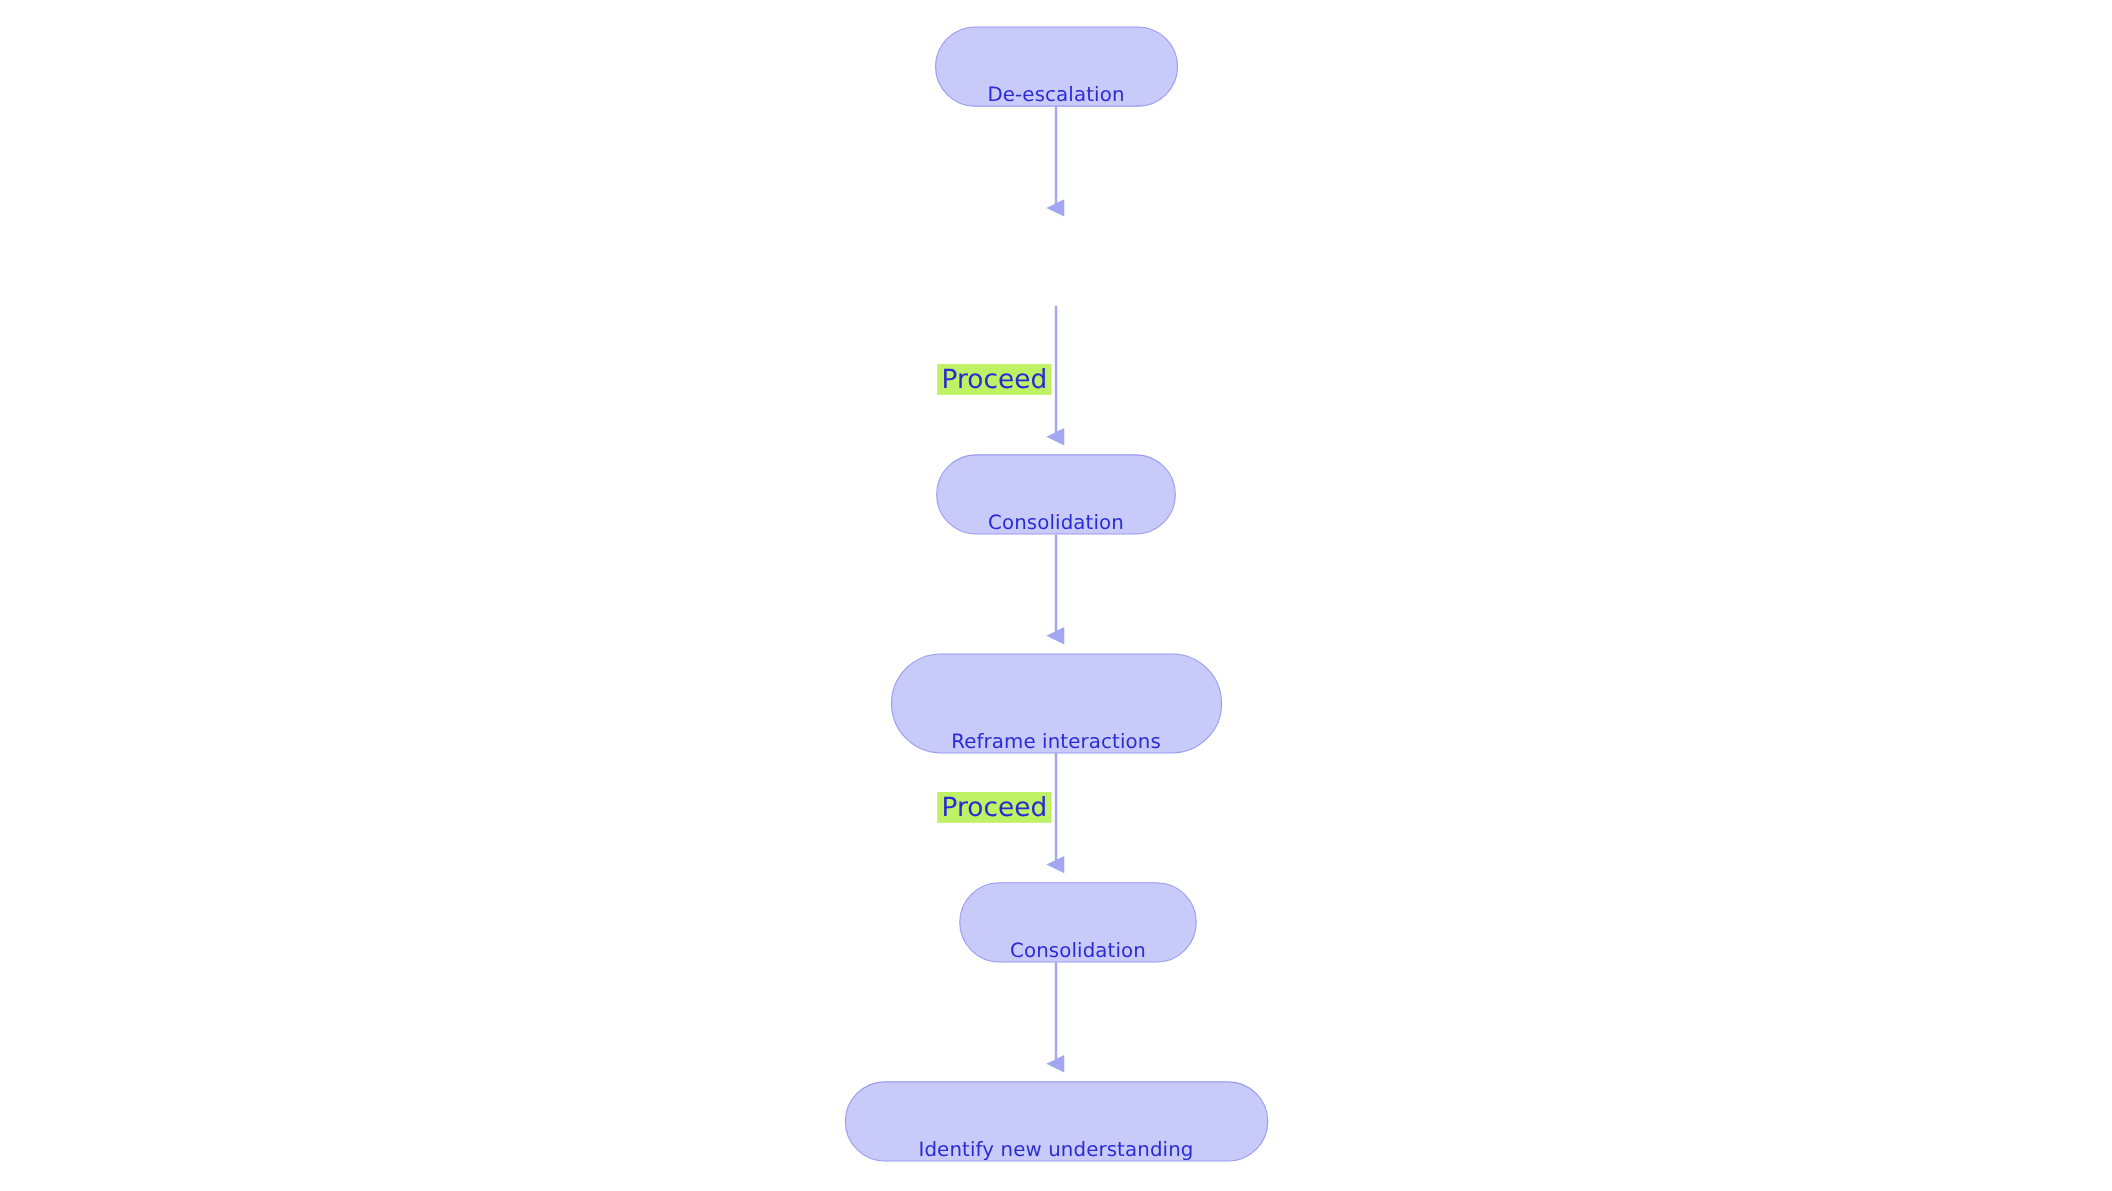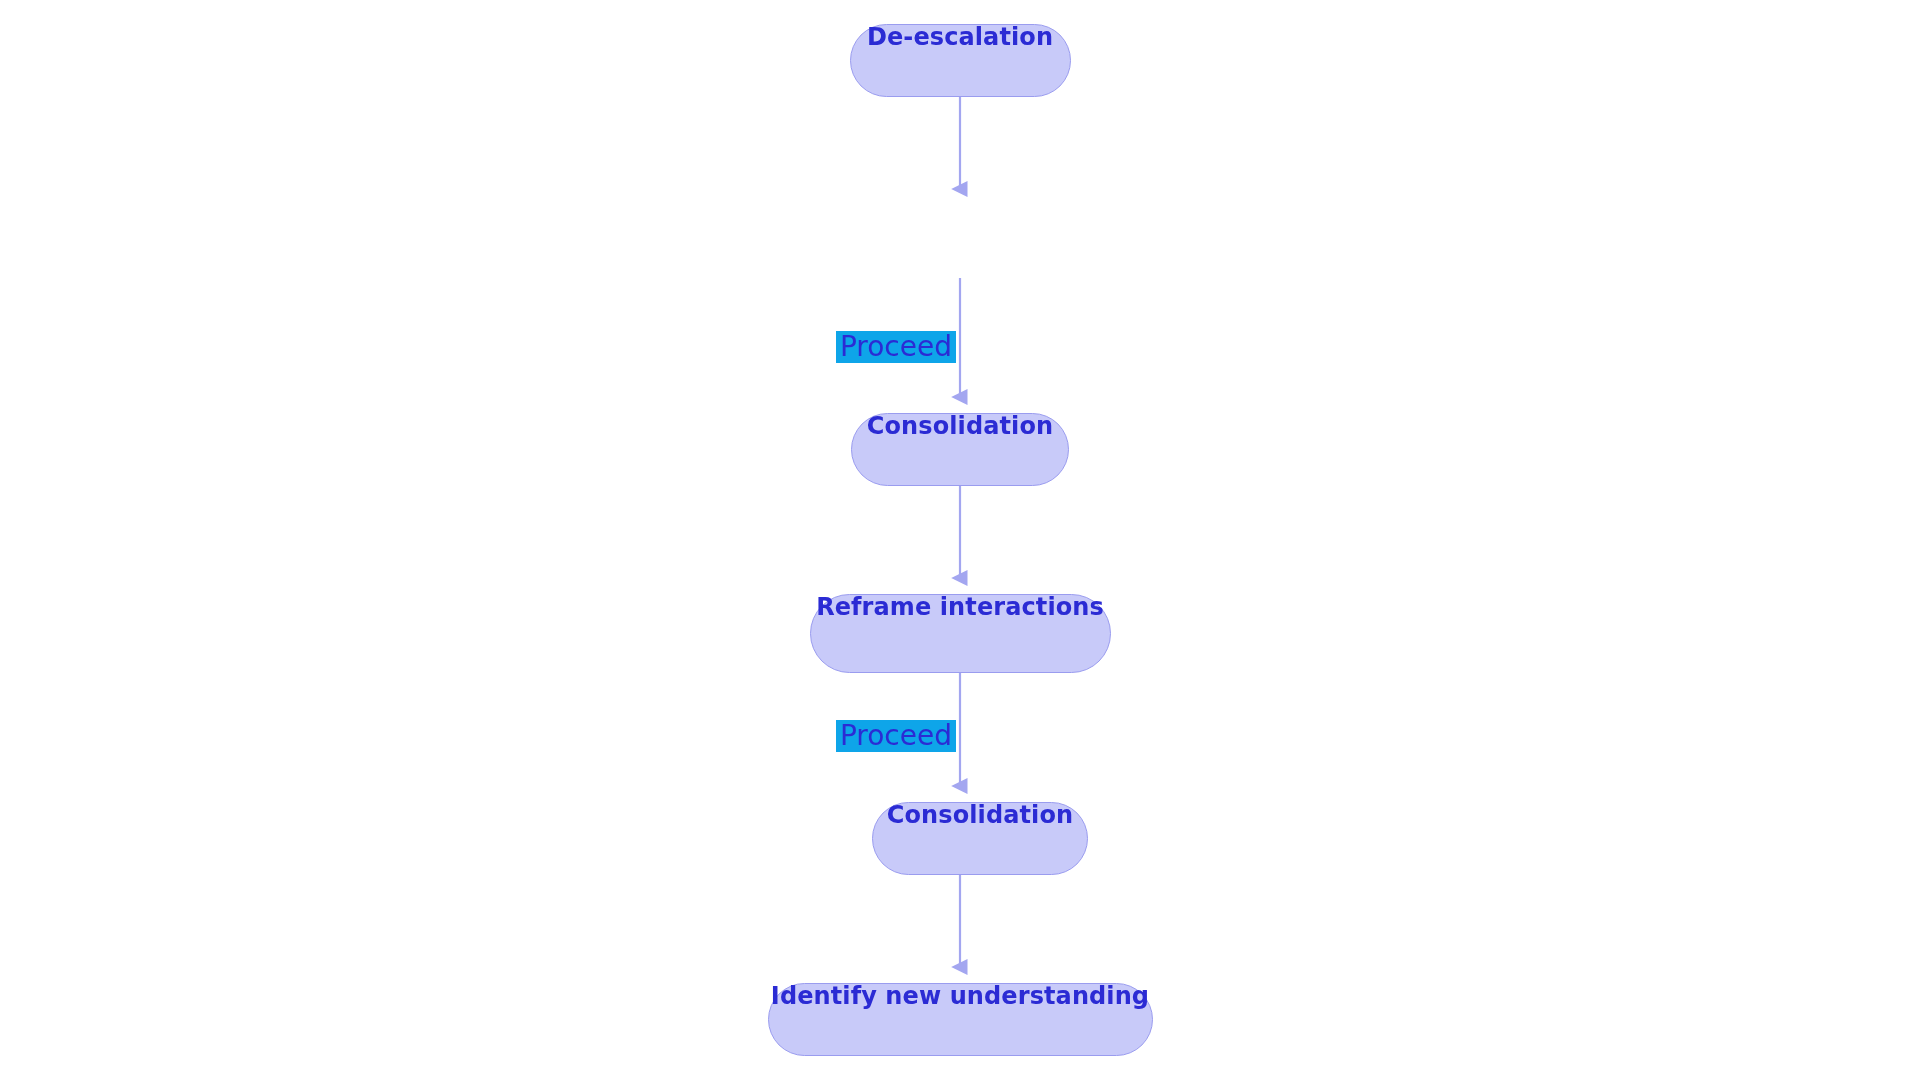--- a/index.html
+++ b/index.html
@@ -25,41 +25,41 @@
     width: 1920px;
     height: 1083px;
   }
   .node {
     position: absolute;
     box-sizing: border-box;
     background: #c8caf9;
     border: 1.6px solid #9a9cef;
     border-radius: 999px;
     display: flex;
-    align-items: flex-start;
+    align-items: flex-end;
     justify-content: center;
     color: #2b2bd4;
-    font-size: 24px;
-    font-weight: 700;
+    font-size: 18px;
+    font-weight: 400;
     letter-spacing: 0.1px;
     white-space: nowrap;
     user-select: none;
   }
   .node-label {
     display: block;
     line-height: 1;
     color: #2b2bd4;
   }
   .edge-label {
     position: absolute;
     color: #2b2bd4;
-    font-size: 28px;
+    font-size: 24px;
     line-height: 1;
     white-space: nowrap;
-    background: #0ea5e9;
+    background: #bef264;
     padding: 2px 4px;
     user-select: none;
   }
 </style>
 </head>
 <body>
 
 <div id="flow-root">
 
   <svg id="flow-svg" viewBox="0 0 1920 1083" xmlns="http://www.w3.org/2000/svg">
@@ -79,21 +79,21 @@
 
   <div class="node" style="left: 849.5px; top: 23.5px; width: 221px; height: 73px; background: rgb(200, 202, 249); border-color: rgb(154, 156, 239); color: rgb(43, 43, 212);">
     <span class="node-label">De-escalation</span>
   </div>
 
 
   <div class="node" style="left: 851px; top: 412.5px; width: 218px; height: 73px; background: rgb(200, 202, 249); border-color: rgb(154, 156, 239); color: rgb(43, 43, 212);">
     <span class="node-label">Consolidation</span>
   </div>
 
-  <div class="node" style="left: 809.5px; top: 593.5px; width: 301px; height: 79px; background: rgb(200, 202, 249); border-color: rgb(154, 156, 239); color: rgb(43, 43, 212);">
+  <div class="node" style="left: 809.5px; top: 593.5px; width: 301px; height: 91px; background: rgb(200, 202, 249); border-color: rgb(154, 156, 239); color: rgb(43, 43, 212);">
     <span class="node-label">Reframe interactions</span>
   </div>
 
   <div class="node" style="left: 872px; top: 801.5px; width: 216px; height: 73px; background: rgb(200, 202, 249); border-color: rgb(154, 156, 239); color: rgb(43, 43, 212);">
     <span class="node-label">Consolidation</span>
   </div>
 
   <div class="node" style="left: 767.5px; top: 982.5px; width: 385px; height: 73px; background: rgb(200, 202, 249); border-color: rgb(154, 156, 239); color: rgb(43, 43, 212);">
     <span class="node-label">Identify new understanding</span>
   </div>

